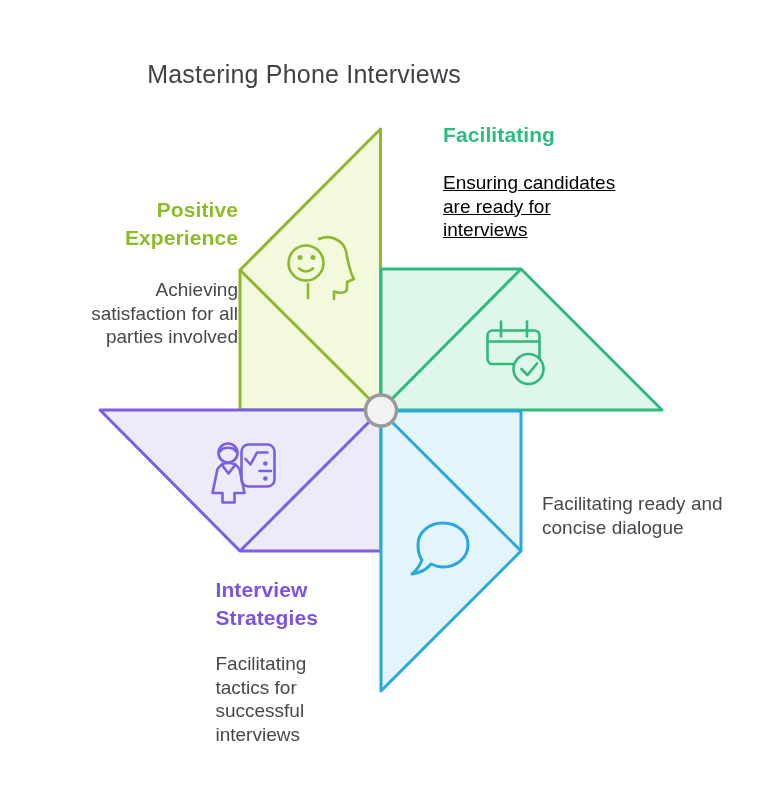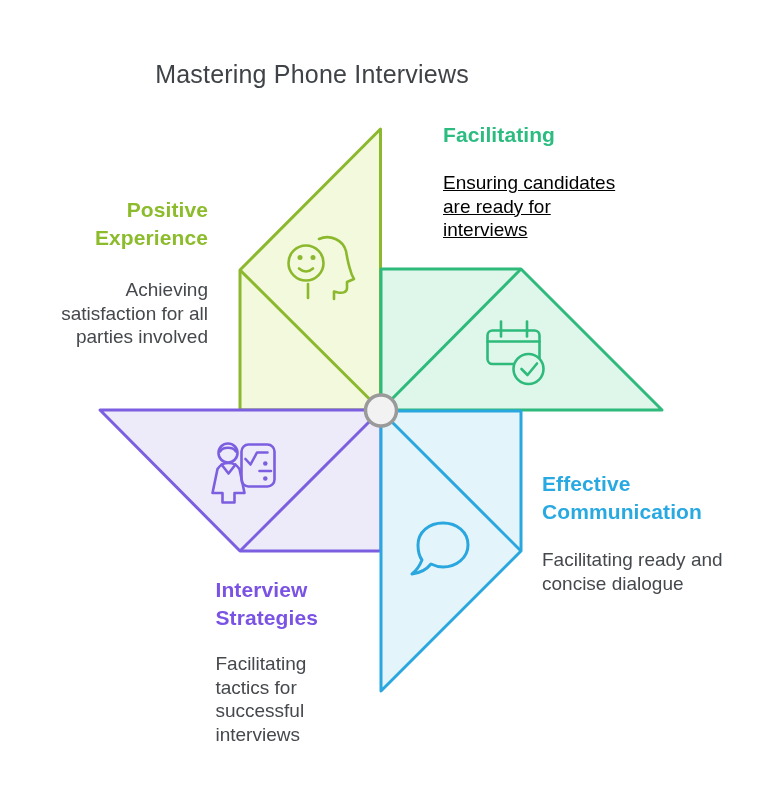--- a/index.html
+++ b/index.html
@@ -5,37 +5,37 @@
   html,body{margin:0;padding:0;background:#ffffff;}
   #canvas{
     position:relative;
     width:768px;height:806px;
     background:#ffffff;
     overflow:hidden;
     font-family:"Liberation Sans", sans-serif;
   }
   #pinwheel{position:absolute;left:0;top:0;}
   .title{
-    position:absolute;left:8px;top:60px;width:608px;
+    position:absolute;left:0;top:60px;width:608px;
     text-align:center;font-size:25px;font-weight:400;
     letter-spacing:0.2px;
   }
   .sec{position:absolute;}
   .sec h2{
     margin:0;font-size:21px;line-height:28px;font-weight:700;
     white-space:pre-line;letter-spacing:0.1px;
   }
   .sec p{
     margin:22px 0 0 0;font-size:19px;line-height:23.5px;
     white-space:pre-line;
   }
   .sec p.mt26{margin-top:26px;}
   .sec p.mt20{margin-top:20px;}
   .prep{left:443px;top:121px;text-align:left;}
-  .pos{right:560px;top:196px;text-align:right;}
+  .pos{right:530px;top:196px;text-align:right;}
   .eff{left:542px;top:470px;text-align:left;}
   .int{right:450px;top:576px;text-align:left;}
 </style>
 </head>
 <body>
 
 <div id="canvas">
 
   <svg id="pinwheel" width="768" height="806" viewBox="0 0 768 806">
 
@@ -103,22 +103,20 @@
 
   <div class="sec pos">
     <h2 style="color: rgb(140, 188, 43);">Positive
 Experience</h2>
     <p class="mt26" style="color: rgb(69, 72, 76);">Achieving
 satisfaction for all
 parties involved</p>
   </div>
 
   <div class="sec eff">
-    <h2 style="color: rgb(40, 169, 225);">Effective
-Communication</h2>
     <p style="color: rgb(69, 72, 76);">Facilitating ready and
 concise dialogue</p>
   </div>
 
   <div class="sec int">
     <h2 style="color: rgb(122, 82, 228);">Interview
 Strategies</h2>
     <p class="mt20" style="color: rgb(69, 72, 76);">Facilitating
 tactics for
 successful

